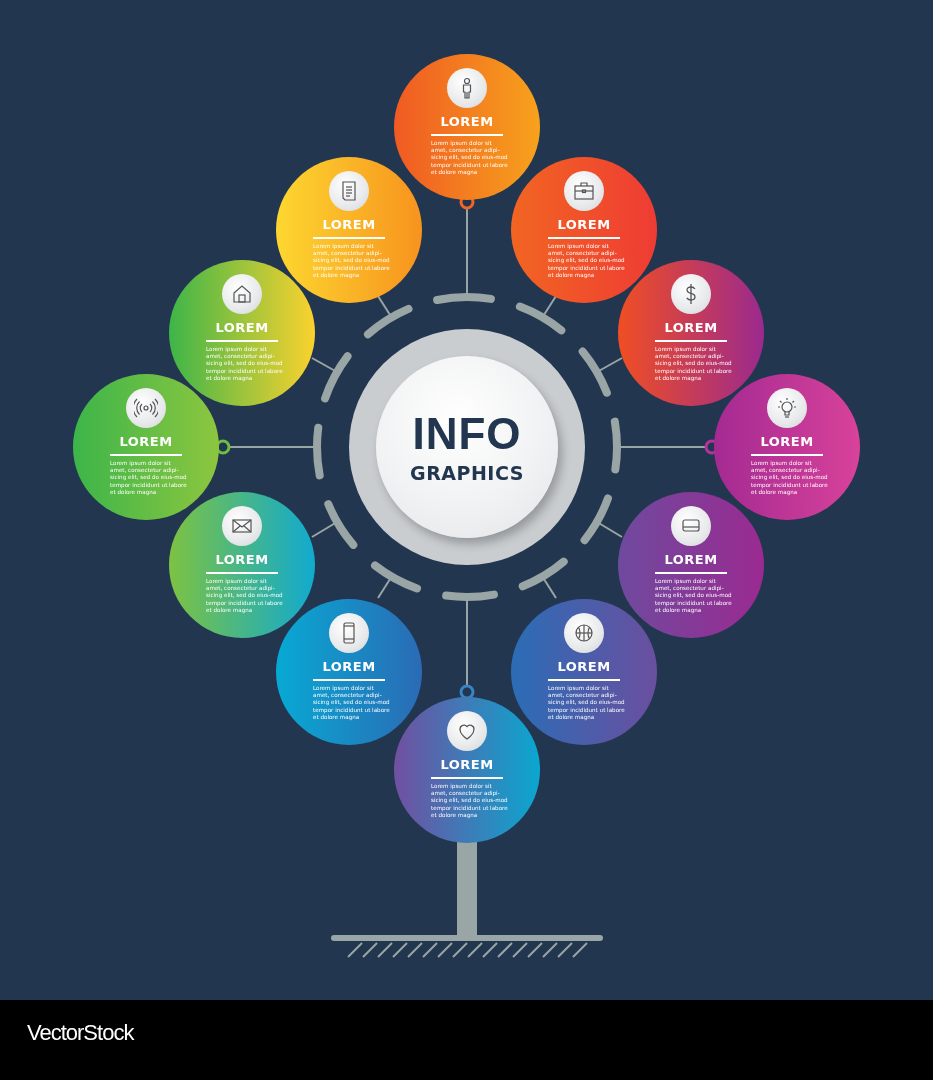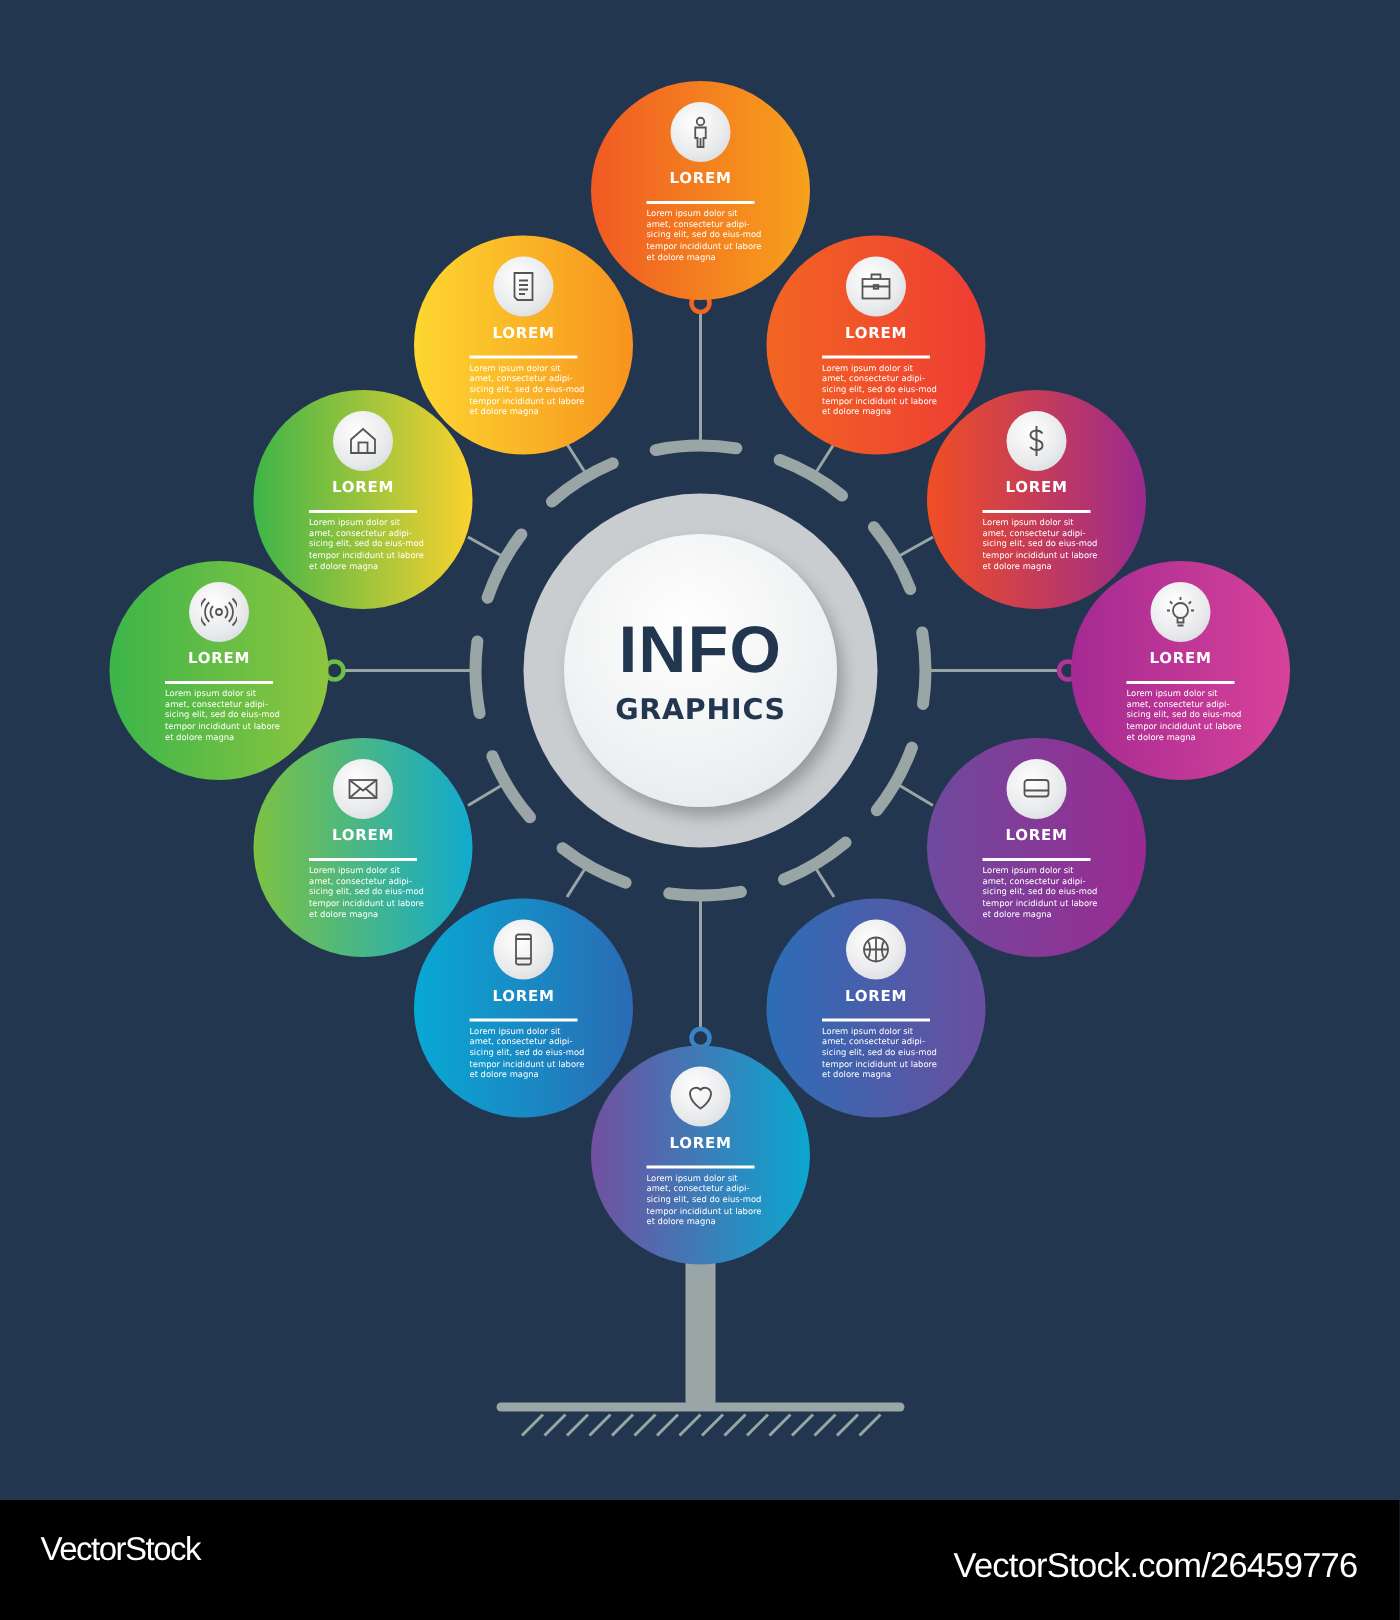--- a/index.html
+++ b/index.html
@@ -2,21 +2,21 @@
 <html><head>
 <meta charset="utf-8">
 <style>
   html,body{margin:0;padding:0;}
   body{width:933px;height:1080px;background:#233650;position:relative;overflow:hidden;font-family:"DejaVu Sans","Liberation Sans",sans-serif;}
   #stage{position:absolute;left:0;top:0;width:933px;height:1000px;background:#233650;}
   svg.bg{position:absolute;left:0;top:0;}
   .node{position:absolute;width:146px;height:146px;border-radius:50%;box-sizing:border-box;color:#fff;text-align:center;}
   .node .icon{position:absolute;left:53px;top:14px;width:40px;height:40px;border-radius:50%;background:radial-gradient(circle at 40% 35%,#ffffff 0%,#e8e9eb 60%,#cfd2d6 100%);display:flex;align-items:center;justify-content:center;}
   .node .icon svg{width:24px;height:24px;}
-  .node .title{position:absolute;left:0;right:0;top:60px;font-weight:bold;font-size:10px;letter-spacing:.5px;}
+  .node .title{position:absolute;left:0;right:0;top:60px;font-weight:bold;font-size:13px;letter-spacing:.5px;}
   .node .rule{position:absolute;left:37px;width:72px;top:80px;height:2px;background:#fff;}
   .node .desc{position:absolute;left:37px;width:78px;top:86px;text-align:left;font-size:5.6px;line-height:7.2px;}
   #hub{position:absolute;left:349px;top:329px;width:236px;height:236px;border-radius:50%;background:#c9cdd0;}
   #hub-inner{position:absolute;left:376px;top:356px;width:182px;height:182px;border-radius:50%;background:radial-gradient(circle at 45% 35%,#ffffff 0%,#f1f2f3 55%,#e2e4e6 100%);box-shadow:4px 6px 10px rgba(0,0,0,.25);}
   #hub-title{position:absolute;left:376px;width:182px;top:410px;text-align:center;font-family:Liberation Sans, sans-serif;font-weight:bold;font-size:44px;color:#233650;letter-spacing:1px;line-height:48px;}
   #hub-sub{position:absolute;left:376px;width:182px;top:462px;text-align:center;font-family:"DejaVu Sans",sans-serif;font-size:19px;color:#233650;letter-spacing:.5px;font-weight:bold;}
   #footer{position:absolute;left:0;top:1000px;width:933px;height:80px;background:#000;color:#fff;font-family:"Liberation Sans",sans-serif;}
   #footer .brand{position:absolute;left:27px;top:20px;font-size:22px;letter-spacing:-1px;}
   #footer .url{position:absolute;right:28px;top:30px;font-size:23px;letter-spacing:-.5px;}
 </style>
@@ -227,14 +227,13 @@
         </svg>
       </div>
     <div class="title">LOREM</div>
     <div class="rule"></div>
     <div class="desc">Lorem ipsum dolor sit amet, consectetur adipi-sicing elit, sed do eius-mod tempor incididunt ut labore et dolore magna</div>
   </div>
 </div>
 
 <div id="footer">
   <div class="brand">VectorStock</div>
-  <div class="url">VectorStock.com/26459776</div>
 </div>
 
 </body></html>

